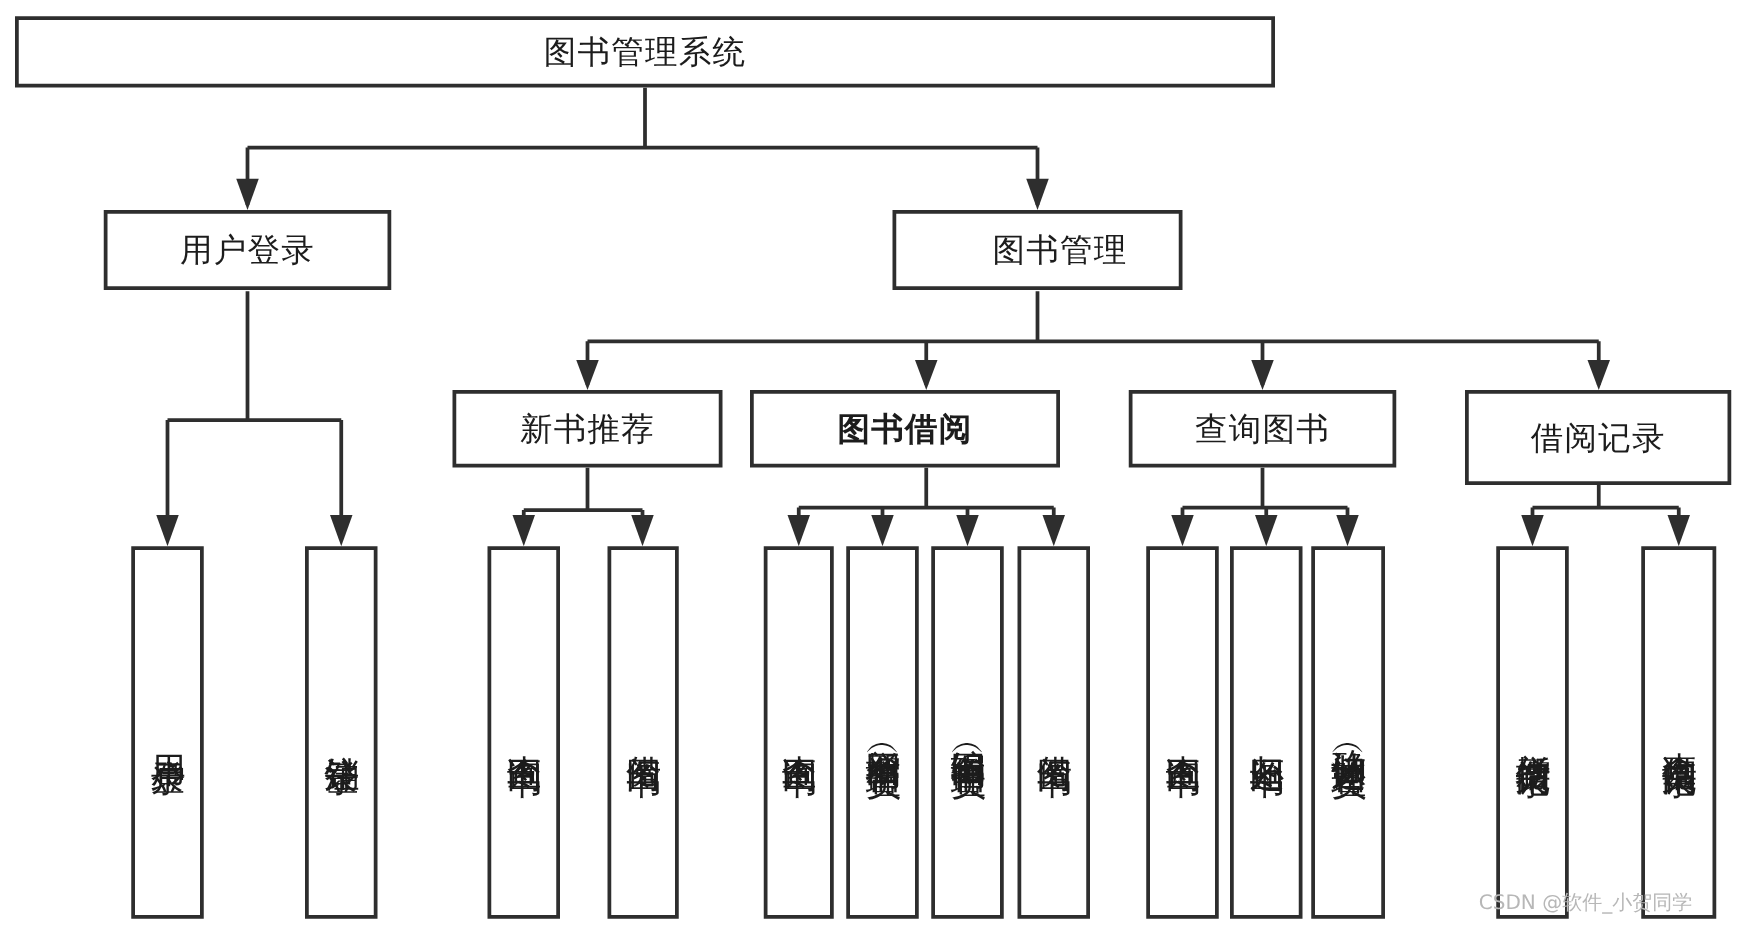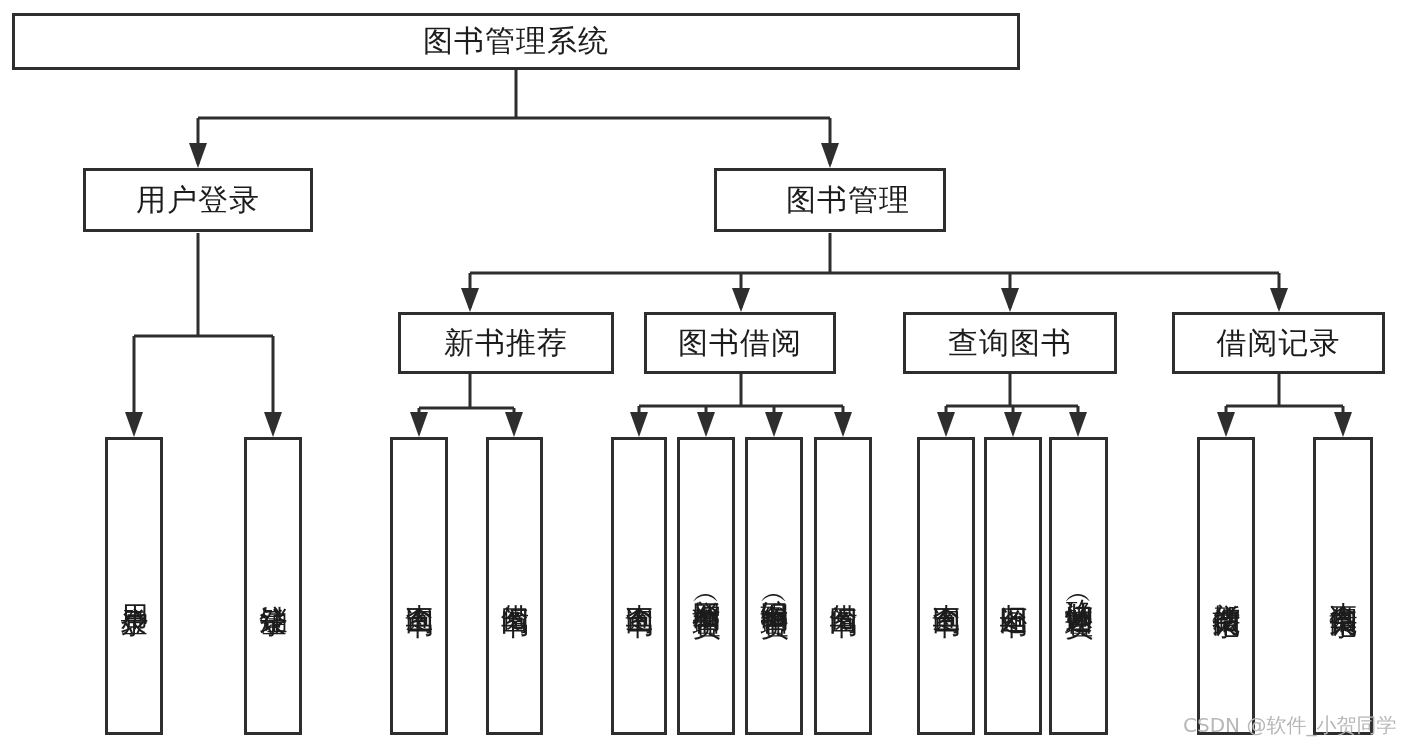--- a/index.html
+++ b/index.html
@@ -21,37 +21,37 @@
   .node {
     position: absolute;
     box-sizing: border-box;
     border: 3px solid #2e2e2e;
     background: #ffffff;
     display: flex;
     align-items: center;
     justify-content: center;
   }
   .hbox {
-    font-size: 30px;
+    font-size: 26px;
     letter-spacing: 1px;
     white-space: nowrap;
   }
   .vbox {
     writing-mode: vertical-rl;
     text-orientation: mixed;
     font-size: 28px;
     letter-spacing: 2px;
     line-height: 1;
   }
   .watermark {
     position: absolute;
     left: 1183px;
     top: 712px;
     width: 222px;
-    font-size: 20px;
+    font-size: 16px;
     color: #b7b7b7;
     white-space: nowrap;
     z-index: 5;
     font-family: "DejaVu Sans", sans-serif;
   }
 </style>
 </head>
 <body>
 
 <div class="canvas">
@@ -118,24 +118,24 @@
       <polygon points="1217,412 1235,412 1226,437"></polygon>
       <polygon points="1334,412 1352,412 1343,437"></polygon>
     </g>
   </svg>
 
   <div class="node hbox" style="left:12px; top:13px; width:1008px; height:57px;">图书管理系统</div>
 
   <div class="node hbox" style="left:83px; top:168px; width:230px; height:64px;">用户登录</div>
   <div class="node hbox" style="left:714px; top:168px; width:232px; height:64px;padding-left:36px;">图书管理</div>
 
-  <div class="node hbox" style="left:362px; top:312px; width:216px; height:62px;margin-left:36px;">新书推荐</div>
-  <div class="node hbox" style="left:644px; top:312px; width:192px; height:62px;">图书借阅</div>
+  <div class="node hbox" style="left:362px; top:312px; width:216px; height:62px;">新书推荐</div>
+  <div class="node hbox" style="left:600px; top:312px; width:248px; height:62px;font-weight:bold;">图书借阅</div>
   <div class="node hbox" style="left:903px; top:312px; width:214px; height:62px;">查询图书</div>
-  <div class="node hbox" style="left:1172px; top:312px; width:213px; height:62px;">借阅记录</div>
+  <div class="node hbox" style="left:1172px; top:312px; width:213px; height:76px;">借阅记录</div>
 
   <div class="node vbox" style="left:105px; top:437px; width:58px; height:298px;">用户登录</div>
   <div class="node vbox" style="left:244px; top:437px; width:58px; height:298px;">注销登录</div>
 
   <div class="node vbox" style="left:390px; top:437px; width:58px; height:298px;">查询图书</div>
   <div class="node vbox" style="left:486px; top:437px; width:57px; height:298px;">借阅图书</div>
 
   <div class="node vbox" style="left:611px; top:437px; width:56px; height:298px;">查询图书</div>
   <div class="node vbox" style="left:677px; top:437px; width:58px; height:298px;">新增图书（管理员）</div>
   <div class="node vbox" style="left:745px; top:437px; width:58px; height:298px;">编辑图书（管理员）</div>

